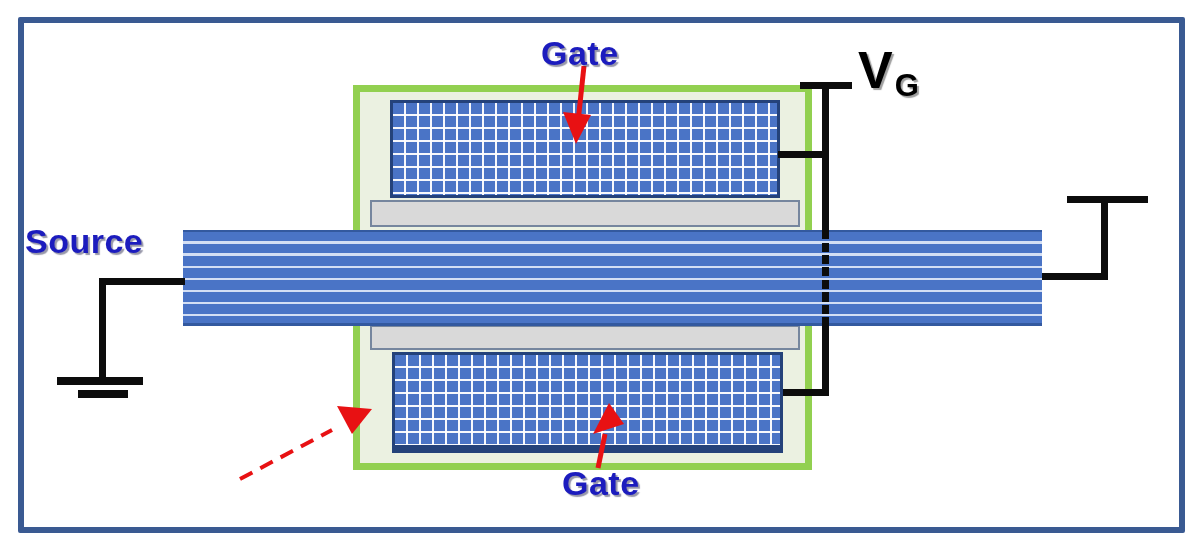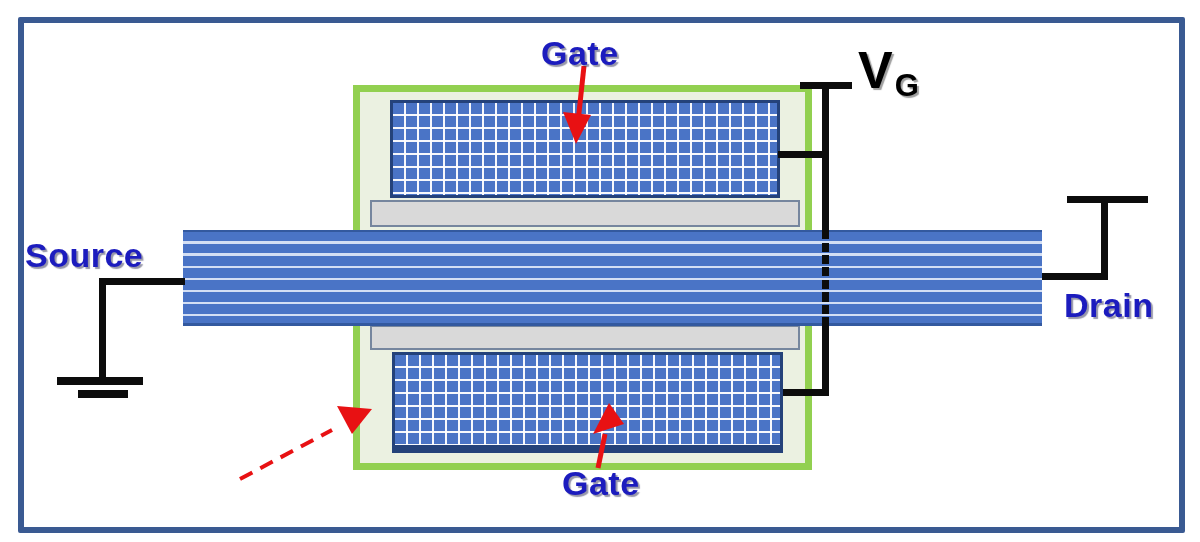--- a/index.html
+++ b/index.html
@@ -103,20 +103,19 @@
       <polygon points="609,403 593,434 624,424" stroke="none"></polygon>
     </g>
     <g stroke="#e81113" fill="#e81113">
       <line x1="240" y1="479" x2="332" y2="430" stroke-width="4" stroke-dasharray="14 9"></line>
       <polygon points="337,406 372,409 352,434" stroke="none"></polygon>
     </g>
   </svg>
 
   <div class="lbl" style="left:541px;top:36px;">Gate</div>
   <div class="lbl" style="left:562px;top:466px;">Gate</div>
-  <div class="lbl" style="left:25px;top:238px;">Source</div>
-  <div class="lbl" style="left:1064px;top:288px;">Drain</div>
+  <div class="lbl" style="left:25px;top:224px;">Source</div>
 
   <div class="vlbl" style="left:858px;top:44px;">
     <span class="vmain">V</span><span class="vsub">G</span>
   </div>
 
 </div>
 
 </body></html>

